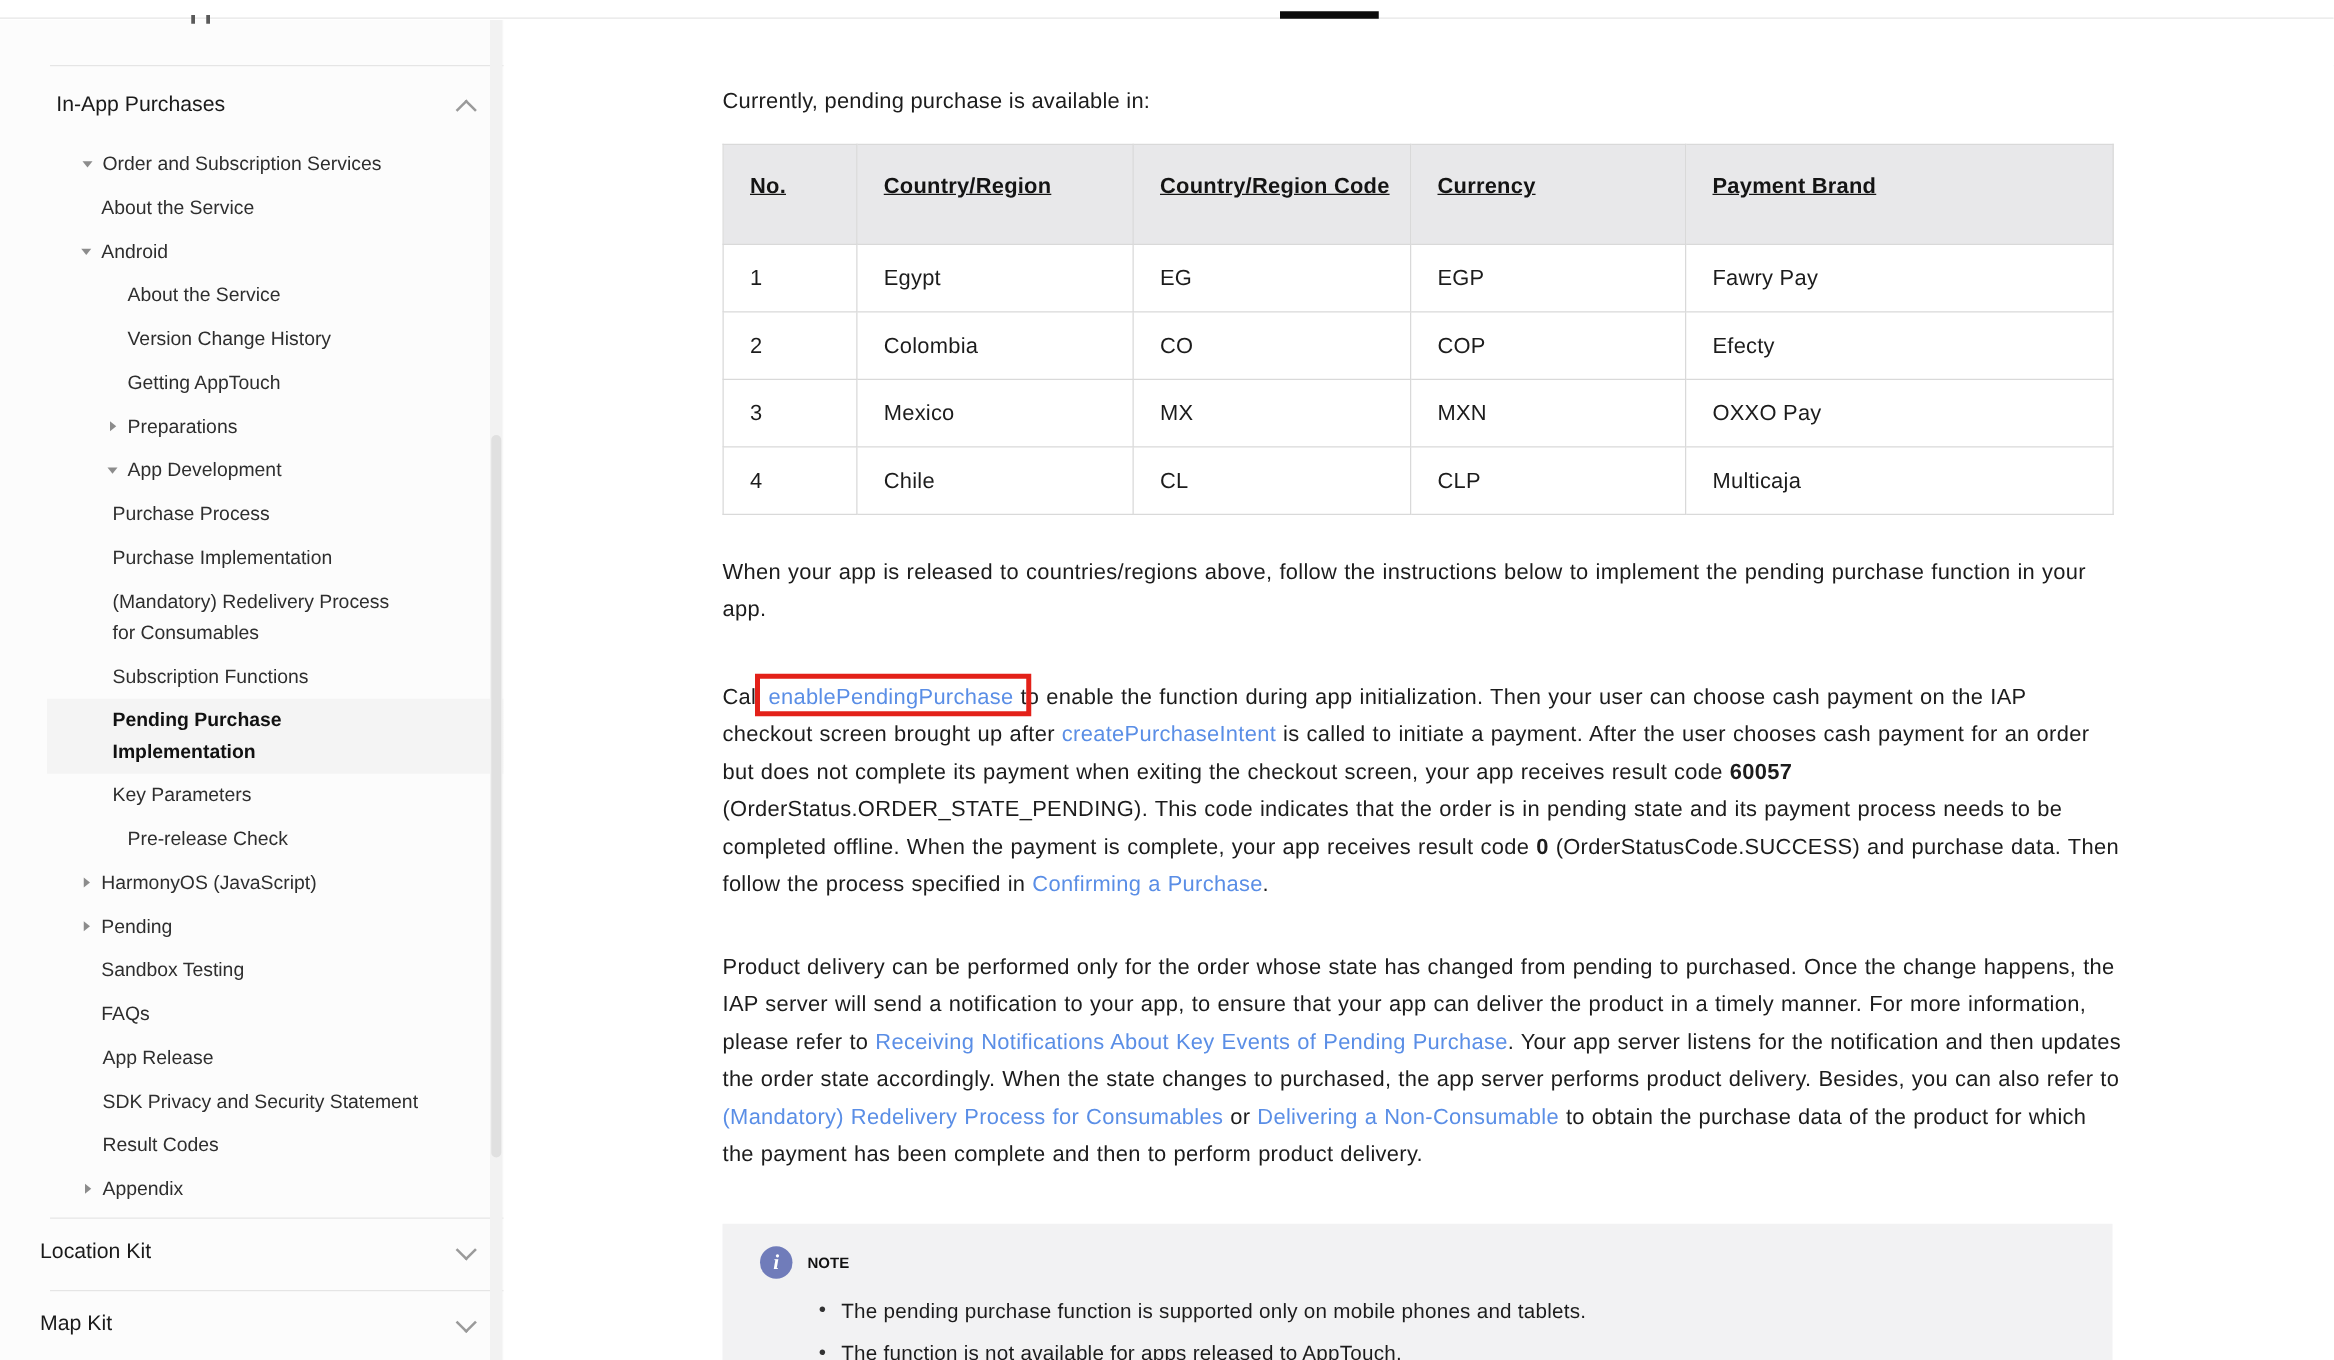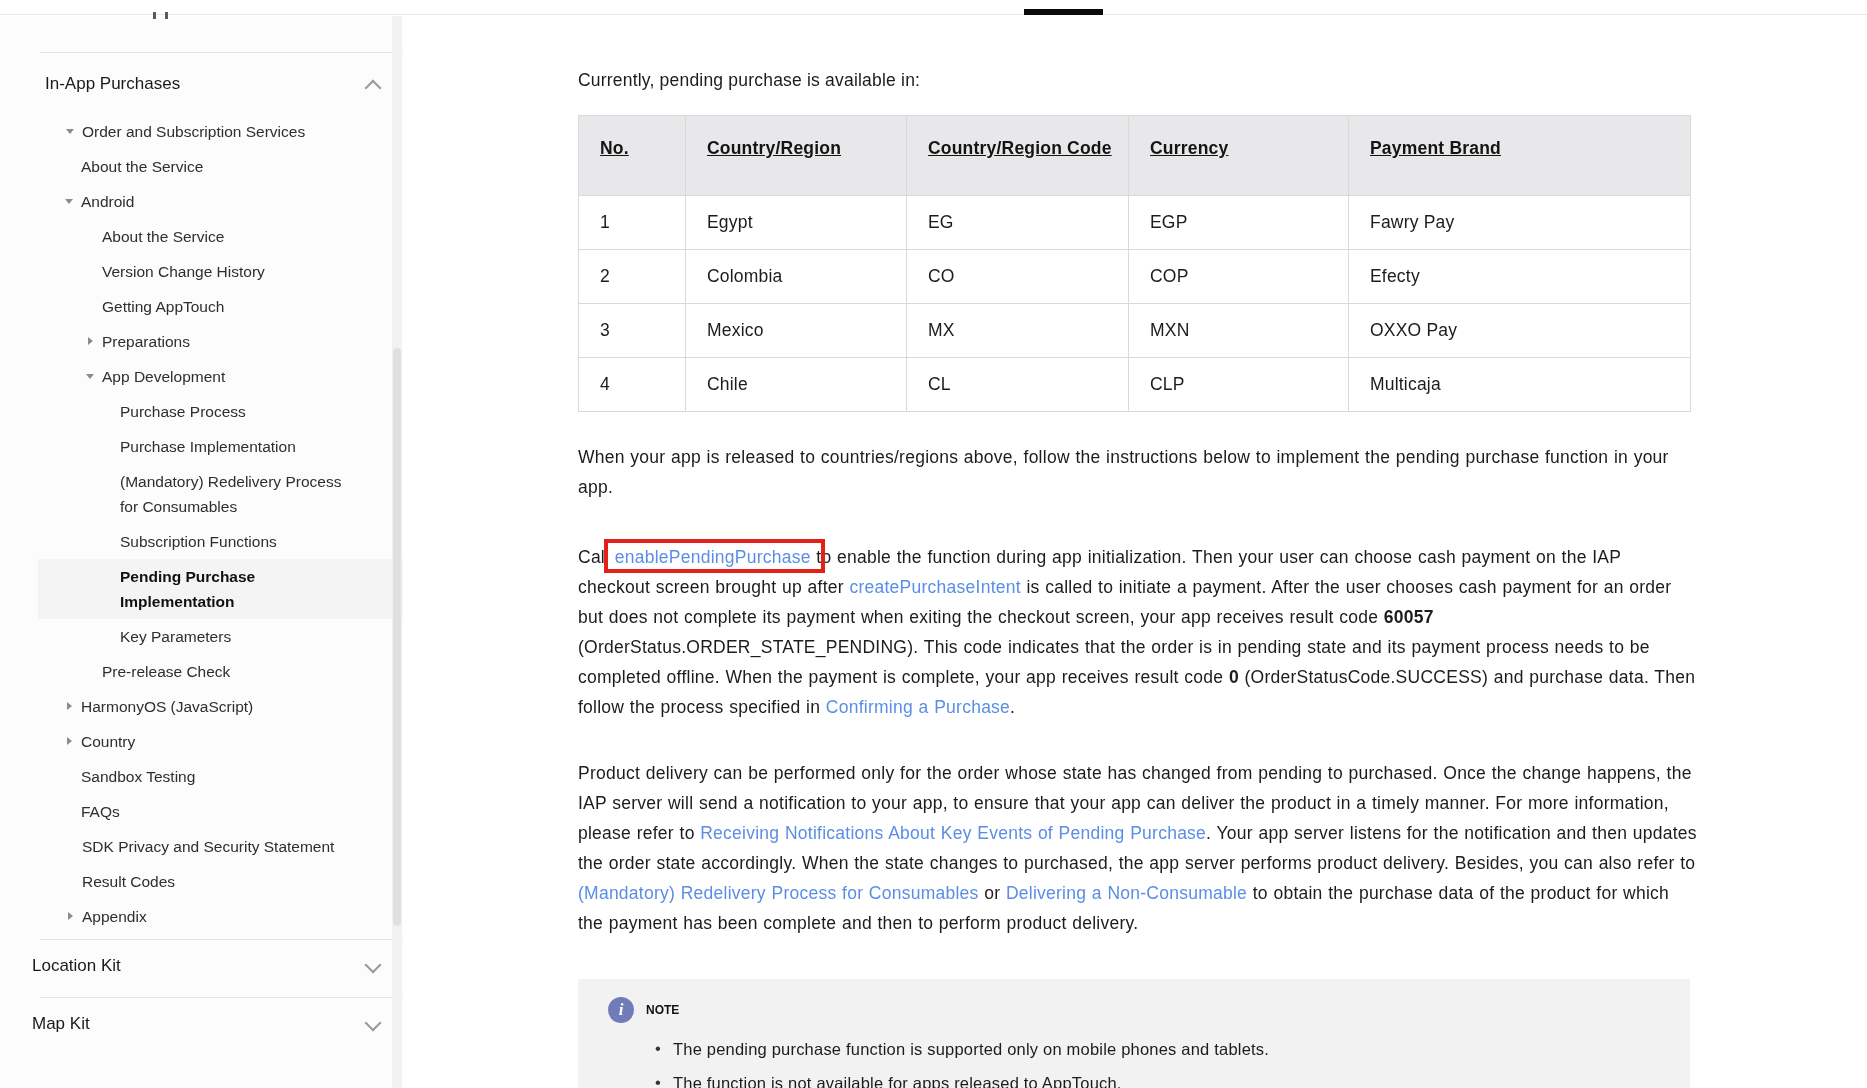--- a/index.html
+++ b/index.html
@@ -36,21 +36,21 @@
   .chev::before{content:'';position:absolute;left:2px;width:10px;height:10px;
     border-left:2px solid #9a9a9a;border-bottom:2px solid #9a9a9a;}
   .chev.up::before{top:6px;transform:rotate(135deg);}
   .chev.down::before{top:1px;transform:rotate(-45deg);}
 
   .side-item{min-height:35px;display:flex;align-items:center;font-size:15.5px;color:#2e2e2e;cursor:pointer;}
   .side-item .lbl{display:inline-block;}
   .side-item.lvl1{padding-left:82px;}
   .side-item.lvl2{padding-left:81px;}
   .side-item.lvl3{padding-left:102px;}
-  .side-item.lvl4{padding-left:120px;}
+  .side-item.lvl4{padding-left:90px;}
   .side-item.two{display:block;height:60px;padding-top:5px;line-height:25px;}
   .side-item.two .lbl{max-width:240px;vertical-align:top;}
   .side-item.selected{background:linear-gradient(to right, transparent 38px, var(--selected_bg) 38px);}
   .side-item.selected .lbl{font-weight:bold;color:#111;}
   .tri{flex:0 0 17px;width:17px;height:12px;margin-left:-17px;position:relative;display:inline-block;}
   .tri.down::before{content:'';position:absolute;left:1px;top:3px;
     border-left:4.5px solid transparent;border-right:4.5px solid transparent;border-top:5.5px solid #8c8c8c;}
   .tri.right::before{content:'';position:absolute;left:3px;top:1px;
     border-top:4.5px solid transparent;border-bottom:4.5px solid transparent;border-left:5.5px solid #8c8c8c;}
 
@@ -152,27 +152,30 @@
     </div>
     <div class="side-item lvl3">
       <span class="lbl">Pre-release Check</span>
     </div>
     <div class="side-item lvl2">
       <span class="tri right"></span>
       <span class="lbl">HarmonyOS (JavaScript)</span>
     </div>
     <div class="side-item lvl2">
       <span class="tri right"></span>
-      <span class="lbl">Country</span>
+      <span class="lbl">Pending</span>
     </div>
     <div class="side-item lvl2">
       <span class="lbl">Sandbox Testing</span>
     </div>
     <div class="side-item lvl2">
       <span class="lbl">FAQs</span>
+    </div>
+    <div class="side-item lvl1">
+      <span class="lbl">App Release</span>
     </div>
     <div class="side-item lvl1">
       <span class="lbl">SDK Privacy and Security Statement</span>
     </div>
     <div class="side-item lvl1">
       <span class="lbl">Result Codes</span>
     </div>
     <div class="side-item lvl1">
       <span class="tri right"></span>
       <span class="lbl">Appendix</span>

